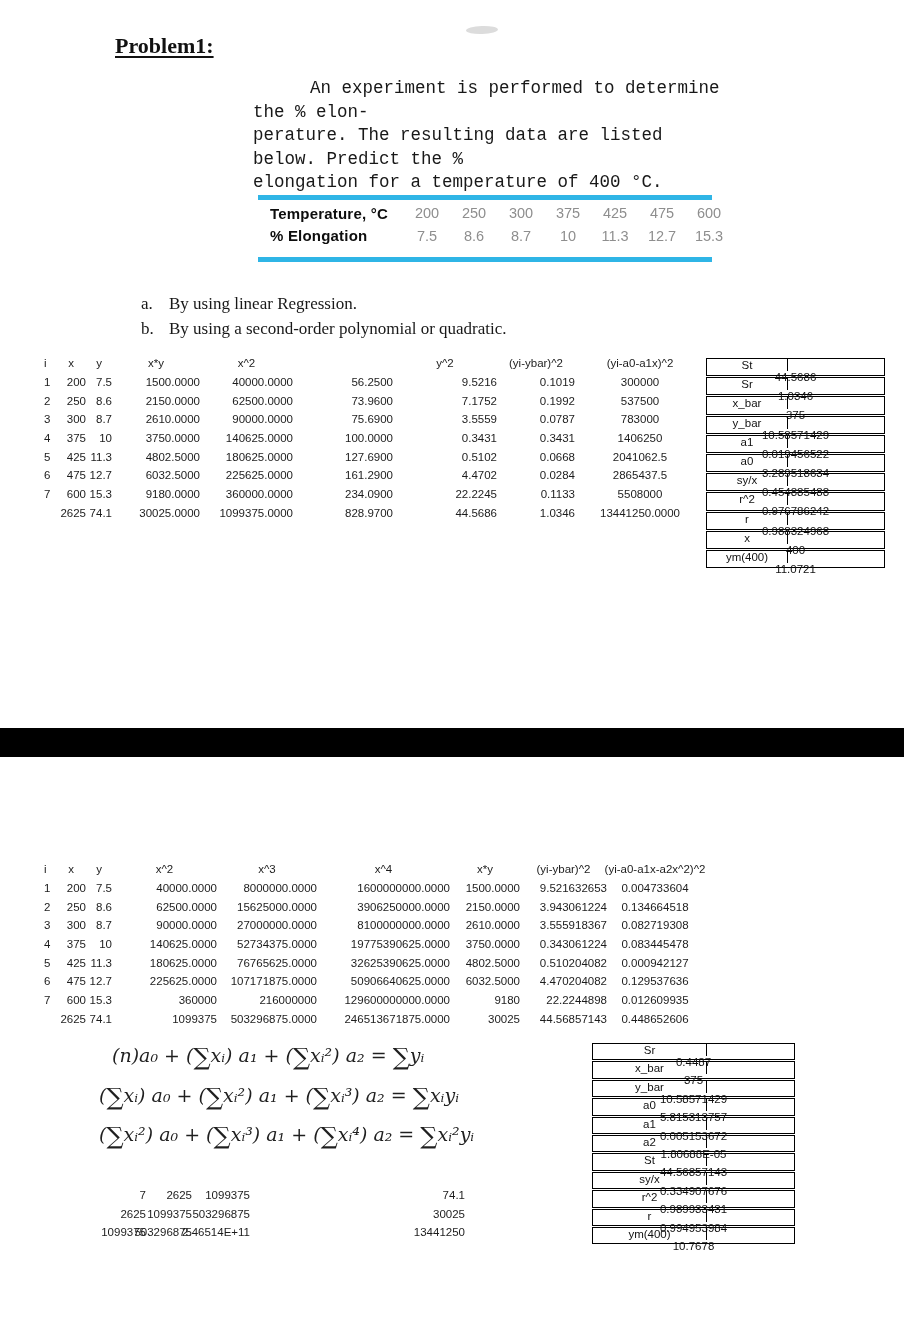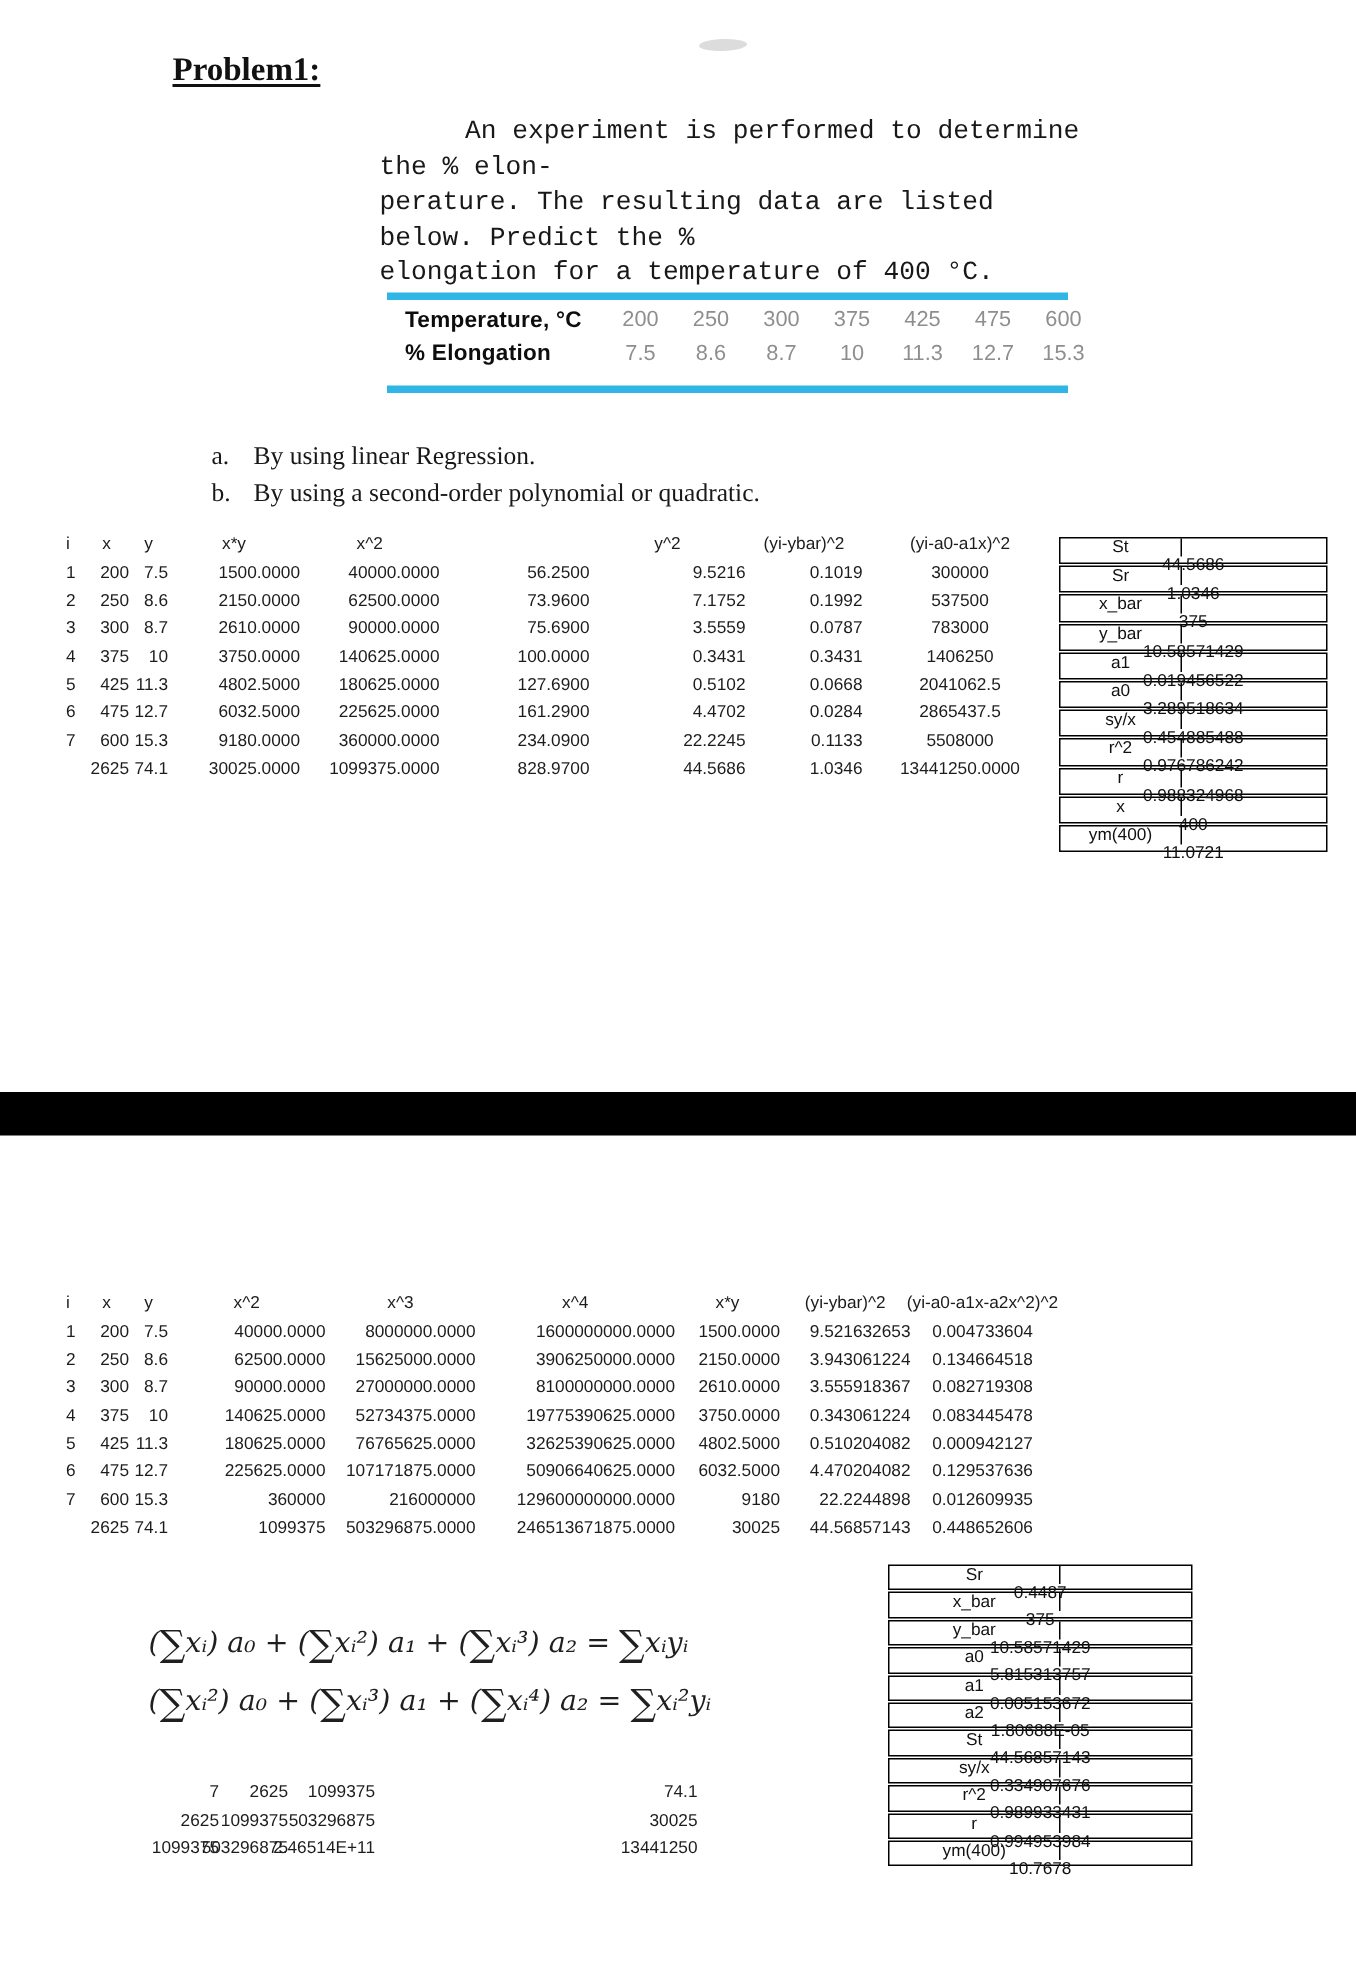--- a/index.html
+++ b/index.html
@@ -331,20 +331,21 @@
       <div class="c2">74.1</div>
       <div class="c3">1099375</div>
       <div class="c4">503296875.0000</div>
       <div class="c5">246513671875.0000</div>
       <div class="c6">30025</div>
       <div class="c7">44.56857143</div>
       <div class="c8">0.448652606</div>
     </div>
 
   <div id="equations">
+      <div class="eq eq0">(n)a₀ + (<span class="sg">∑</span>xᵢ) a₁ + (<span class="sg">∑</span>xᵢ²) a₂ = <span class="sg">∑</span>yᵢ</div>
       <div class="eq eq2">(<span class="sg">∑</span>xᵢ²) a₀ + (<span class="sg">∑</span>xᵢ³) a₁ + (<span class="sg">∑</span>xᵢ⁴) a₂ = <span class="sg">∑</span>xᵢ²yᵢ</div>
       <div class="eq eq1">(<span class="sg">∑</span>xᵢ) a₀ + (<span class="sg">∑</span>xᵢ²) a₁ + (<span class="sg">∑</span>xᵢ³) a₂ = <span class="sg">∑</span>xᵢyᵢ</div>
     </div>
 
   <div id="summary2" class="summary">
       <div class="srow">
         <div class="lab">Sr</div>
         <div class="val">0.4487</div>
       </div>
       <div class="srow">

